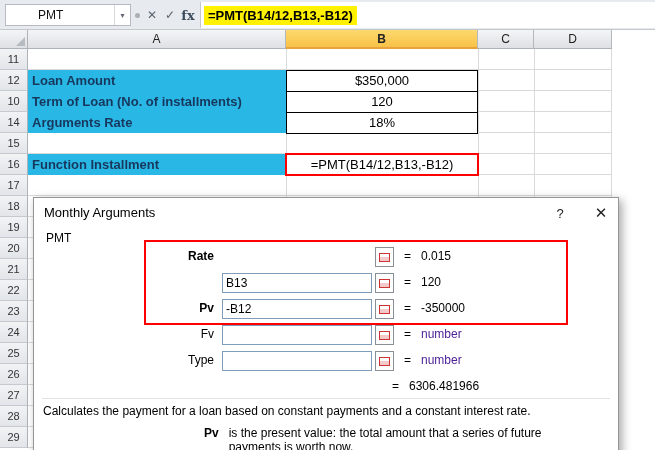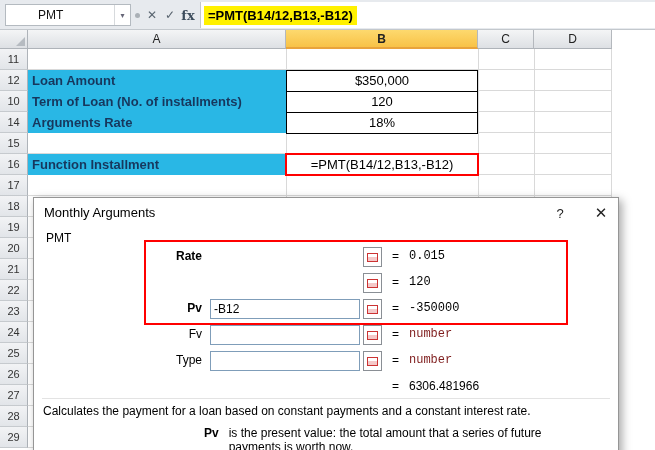--- a/index.html
+++ b/index.html
@@ -99,35 +99,35 @@
     background:#fff; border:1px solid #959595;
     box-shadow:3px 3px 9px rgba(0,0,0,.35); font-size:12px; color:#000;
   }
   .dlg-title { position:absolute; left:10px; top:7px; font-size:13px; }
   .dlg-help  { position:absolute; left:512px; top:4px; width:28px; height:22px;
     display:flex; align-items:center; justify-content:center; font-size:13px; color:#222; }
   .dlg-close { position:absolute; left:552px; top:4px; width:30px; height:22px;
     display:flex; align-items:center; justify-content:center; font-size:15px; color:#222; }
   .dlg-section { position:absolute; left:12px; top:33px; font-size:12px; }
 
-  .frow { position:absolute; left:0; width:100%; height:26px; }
+  .frow { position:absolute; left:12px; width:100%; height:26px; }
   .flabel { position:absolute; left:56px; top:3px; width:112px; text-align:right;
     font-size:12px; }
   .req .flabel { font-weight:bold; }
   .finput { position:absolute; left:176px; top:1px; width:150px; height:20px;
     border:1px solid #7f9db9; font-size:12px; padding:0 3px;
     font-family:"Liberation Sans", sans-serif; }
   .fpick { position:absolute; left:329px; top:1px; width:19px; height:20px;
     background:#fff; border:1px solid #8a8f95; display:flex; align-items:center;
     justify-content:center; }
   .pick-glyph { width:11px; height:9px; border:1px solid #c33;
     background:linear-gradient(#fff 45%, #f4c9c9 45%); }
   .feq  { position:absolute; left:358px; top:3px; }
-  .fval { position:absolute; left:375px; top:3px;font-family:Liberation Mono, monospace; }
-  .muted { color:#7f1d1d; }
+  .fval { position:absolute; left:375px; top:3px; }
+  .muted { color:#4c1d95; }
 
   .red-box { position:absolute; left:110px; top:42px; width:424px; height:85px;
     border:2px solid #f00; pointer-events:none; }
 
   .result-eq  { position:absolute; left:358px; top:181px; }
   .result-val { position:absolute; left:375px; top:181px; }
   .dlg-divider { position:absolute; left:8px; right:8px; top:200px; height:1px;
     background:#e3e3e3; }
   .dlg-desc { position:absolute; left:9px; top:206px; width:566px; font-size:12px; }
   .arg-help { position:absolute; left:170px; top:228px; width:390px;
@@ -205,20 +205,21 @@
   <div class="frow req" style="top:48px">
     <span class="flabel">Rate</span>
     <span class="fpick">
         <span class="pick-glyph"></span>
       </span>
     <span class="feq">=</span>
     <span class="fval">0.015</span>
   </div>
 
   <div class="frow req" style="top:74px">
+    <input class="finput" type="text" value="B13" style="">
     <span class="fpick">
         <span class="pick-glyph"></span>
       </span>
     <span class="feq">=</span>
     <span class="fval">120</span>
   </div>
 
   <div class="frow req" style="top:100px">
     <span class="flabel">Pv</span>
     <input class="finput" type="text" value="-B12" style="">

